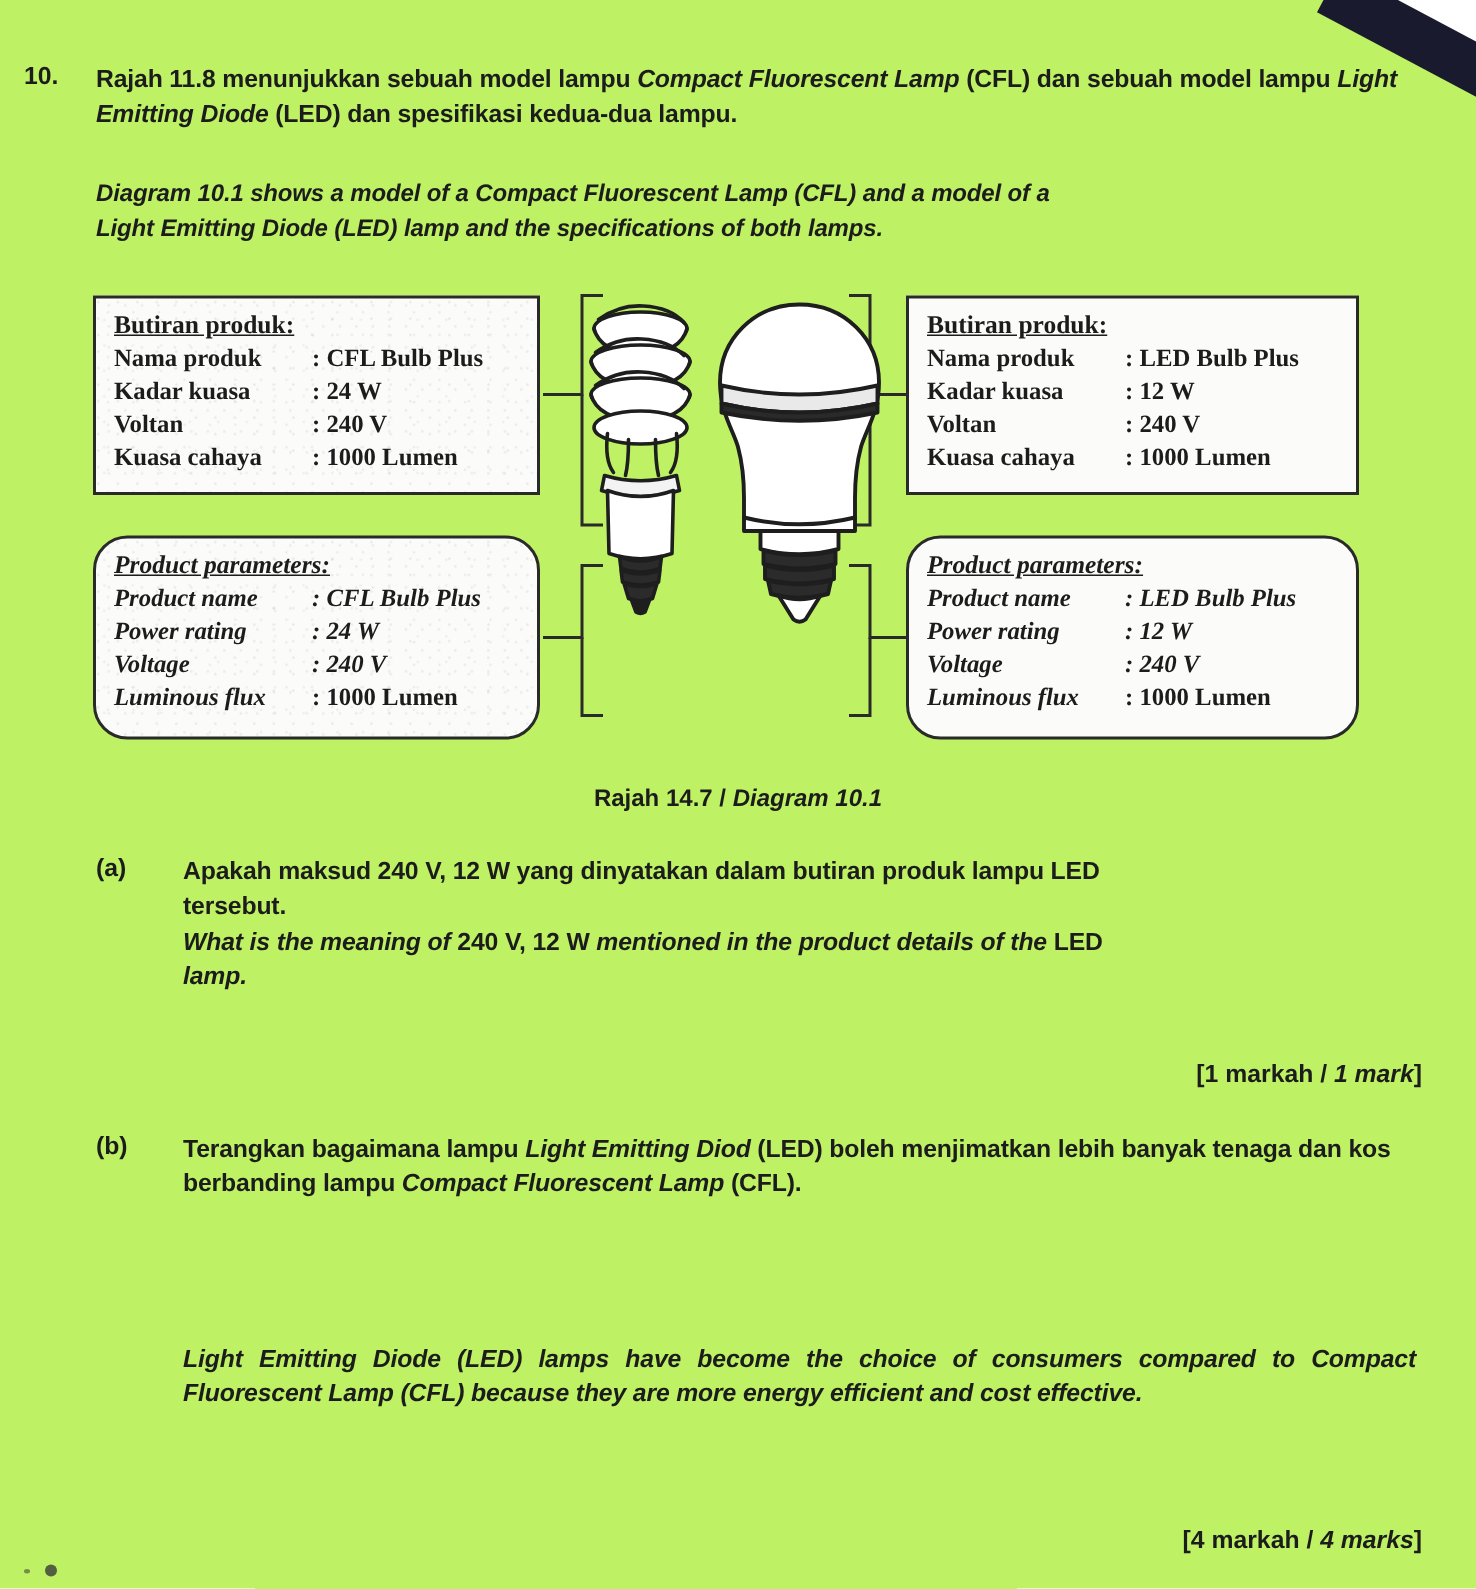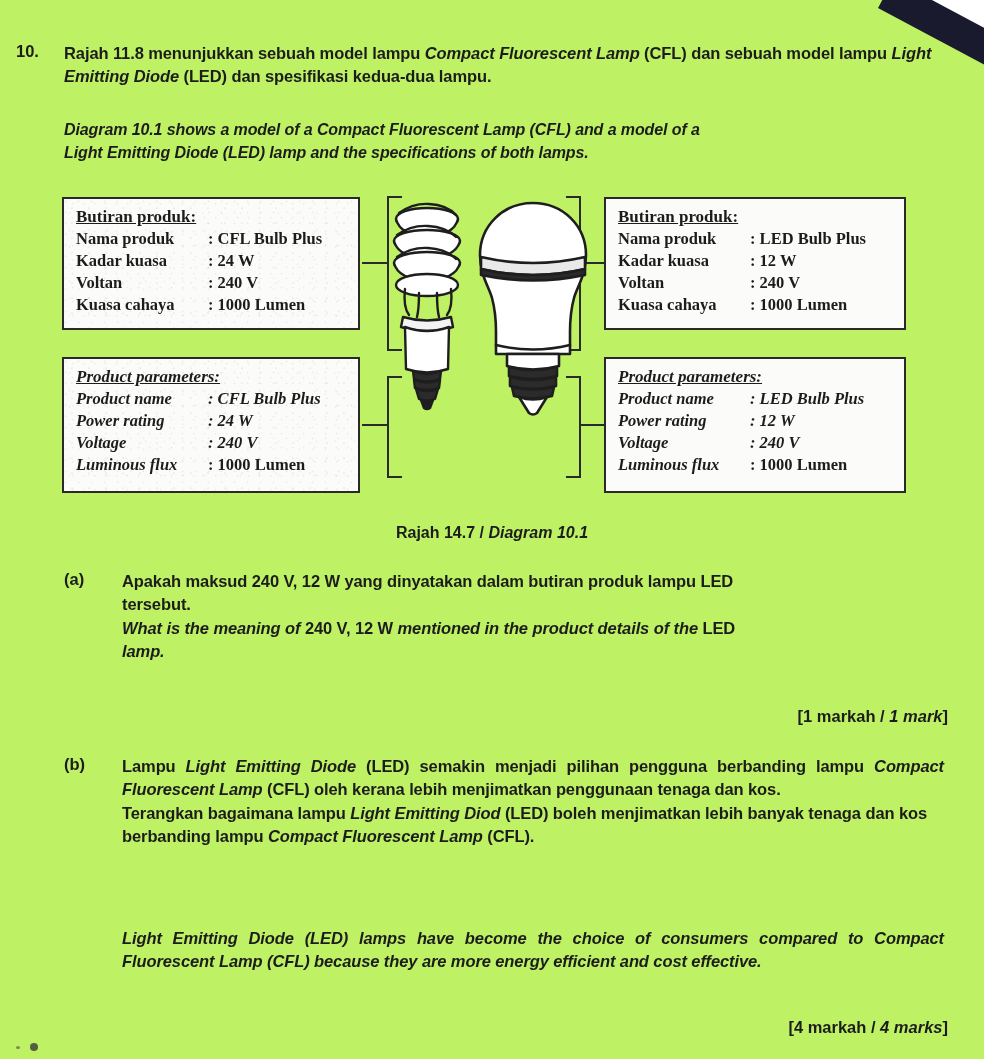--- a/index.html
+++ b/index.html
@@ -87,21 +87,21 @@
   .spec-box {
     position: absolute;
     border: 2px solid #2a2a2a;
     background: #fbfbfa;
     box-sizing: border-box;
     padding: 8px 24px 8px 12px;
   }
   .spec-box.left  { left: 62px; width: 298px; }
   .spec-box.right { left: 604px; width: 302px; }
   .spec-box.top    { top: 12px;  height: 133px; }
-  .spec-box.bottom { top: 172px; height: 136px; }
+  .spec-box.bottom { top: 172px; height: 136px; border-radius: 23px; }
 
   .spec-title {
     text-decoration: underline;
     font-weight: bold;
     font-size: 17px;
     margin-bottom: 1px;
     font-family: "Liberation Serif", serif;
   }
   .spec-row {
     display: flex;
@@ -389,26 +389,25 @@
     </div>
   </div>
 
   <div class="marks" style="top:707px;">
     <span>[1 markah / </span><em>1 mark</em><span>]</span>
   </div>
 
   <div class="part" style="left:64px; top:755px; width:880px;">
     <div class="part-label">(b)</div>
     <div class="part-body">
-      <p class="just"><span>Lampu </span><span class="it">Light Emitting Diode</span><span> (LED) semakin menjadi pilihan pengguna berbanding lampu </span><span class="it">Compact Fluorescent Lamp</span><span> (CFL) oleh kerana lebih menjimatkan penggunaan tenaga dan kos.</span></p>
       <p><span>Terangkan bagaimana lampu </span><span class="it">Light Emitting Diod</span><span> (LED) boleh menjimatkan lebih banyak tenaga dan kos berbanding lampu </span><span class="it">Compact Fluorescent Lamp</span><span> (CFL).</span></p>
     </div>
   </div>
 
-  <div class="part" style="left:122px; top:895px; width:822px;margin-top:32px;">
+  <div class="part" style="left:122px; top:895px; width:822px;">
     <div class="part-body para-en just" style="margin-left:0;">
       <p class="just">Light Emitting Diode (LED) lamps have become the choice of consumers compared to Compact Fluorescent Lamp (CFL) because they are more energy efficient and cost effective.</p>
     </div>
   </div>
 
   <div class="marks" style="top:1018px;text-align:center;">
     <span>[4 markah / </span><em>4 marks</em><span>]</span>
   </div>
 
   <div class="blot" style="left:16px; top:1046px; width:4px; height:3px; opacity:.55;"></div>

